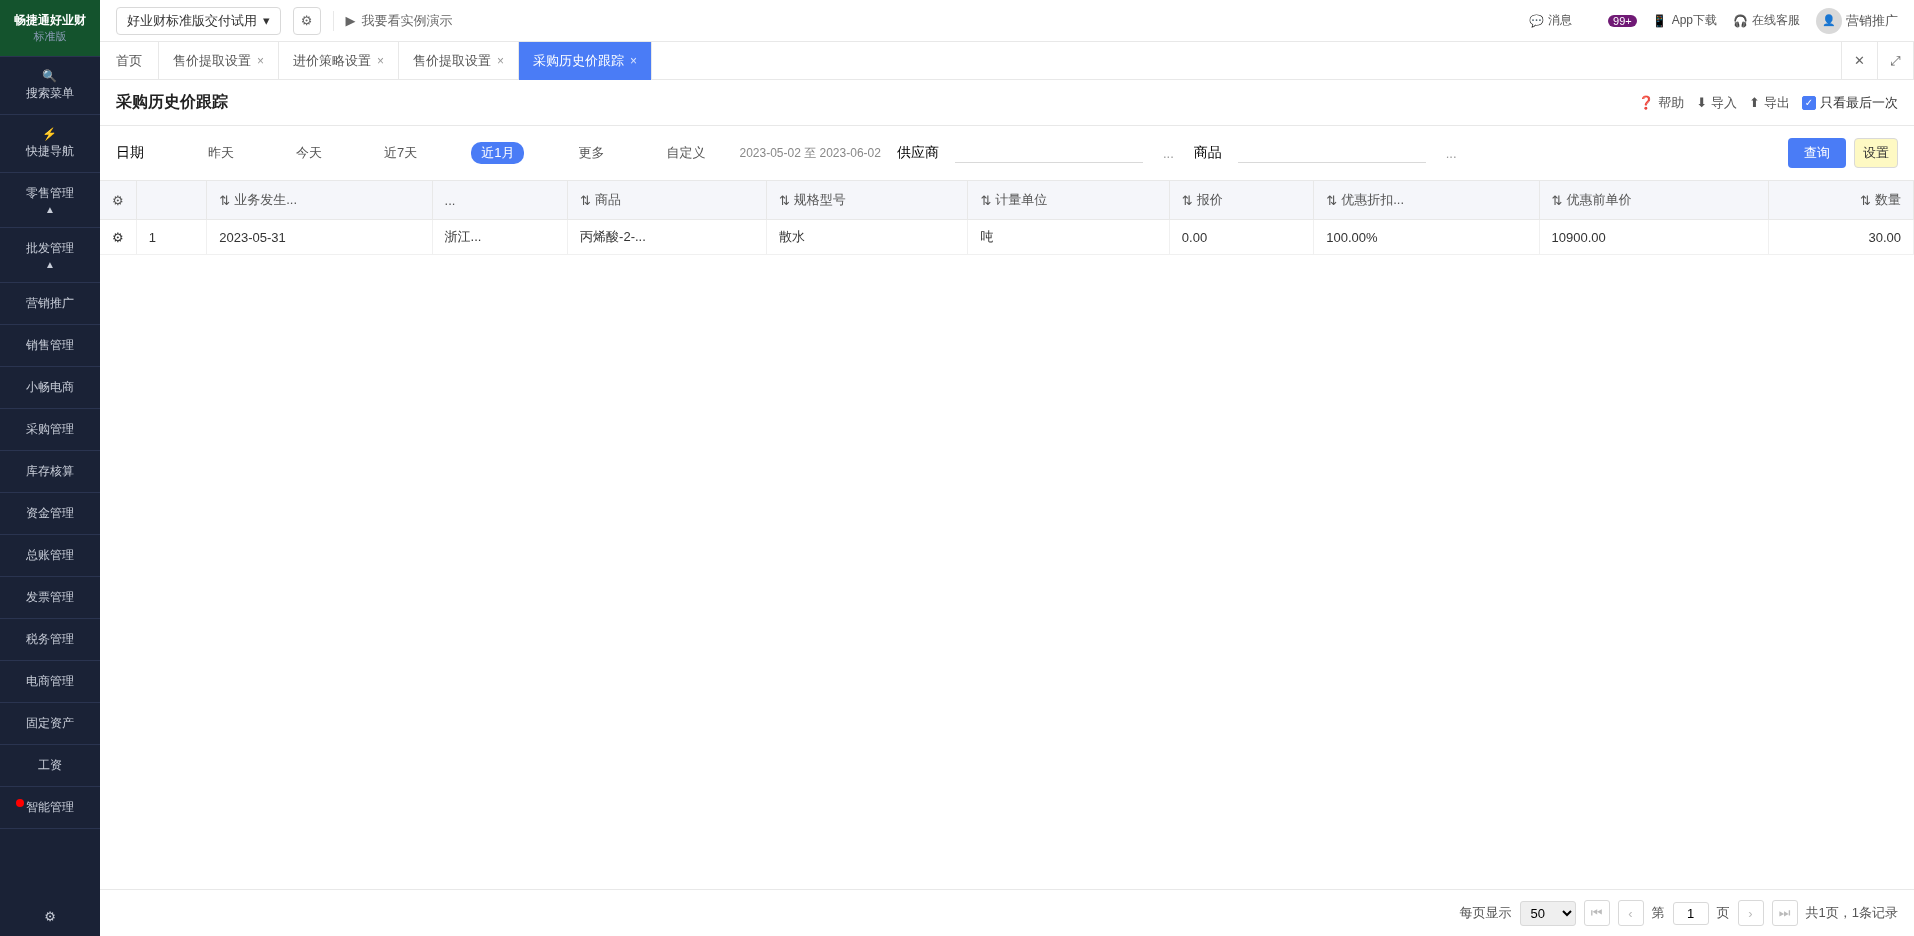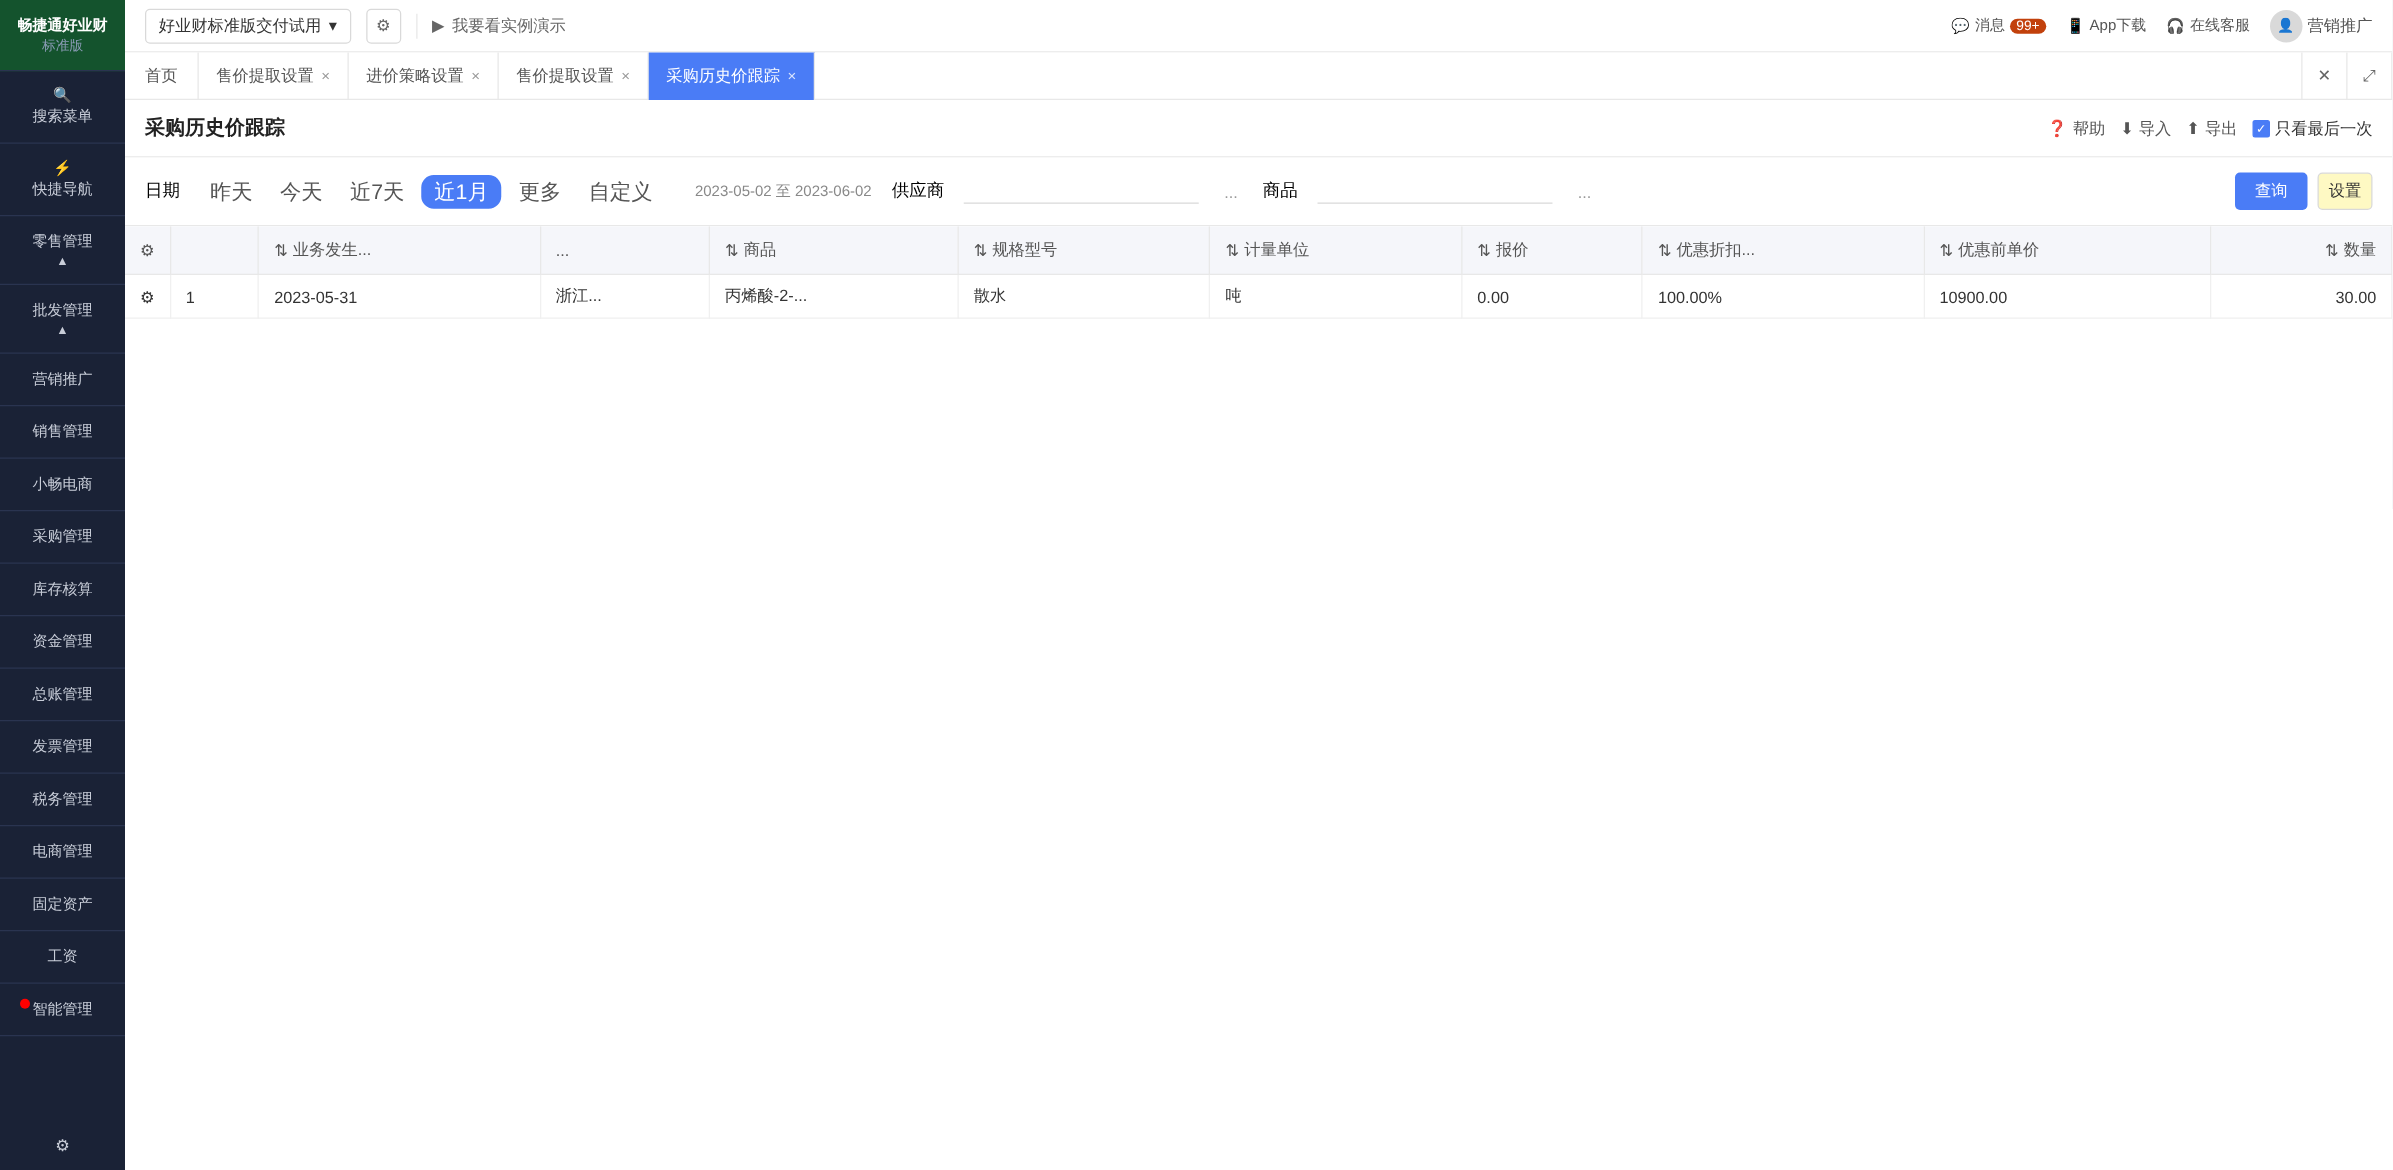--- a/index.html
+++ b/index.html
@@ -22,21 +22,21 @@
     .main { flex: 1; display: flex; flex-direction: column; overflow: hidden; background: #f0f2f5; }
 
     
     .topbar { background: #fff; padding: 16px 16px; height: 42px; display: flex; align-items: center; border-bottom: 1px solid #e8e8e8; gap: 12px; flex-shrink: 0; }
     .topbar-selector { display: flex; align-items: center; gap: 6px; border: 1px solid #d9d9d9; border-radius: 4px; padding: 4px 10px; cursor: pointer; font-size: 13px; color: #333; }
     .topbar-gear { width: 28px; height: 28px; display: flex; align-items: center; justify-content: center; cursor: pointer; color: #666; border: 1px solid #d9d9d9; border-radius: 4px; }
     .topbar-divider { width: 1px; height: 20px; background: #e8e8e8; }
     .topbar-demo { display: flex; align-items: center; gap: 6px; color: #666; cursor: pointer; font-size: 13px; }
     .topbar-right { margin-left: auto; display: flex; align-items: center; gap: 16px; }
     .topbar-icon-item { display: flex; align-items: center; gap: 4px; cursor: pointer; color: #555; font-size: 12px; }
-    .badge { background: #c2410c; color: #fff; border-radius: 10px; padding: 0 5px; font-size: 11px; min-width: 18px; text-align: center; }
+    .badge { background: #701a75; color: #fff; border-radius: 10px; padding: 0 5px; font-size: 11px; min-width: 18px; text-align: center; margin-left: 32px; }
     .user-info { display: flex; align-items: center; gap: 4px; cursor: pointer; color: #555; }
     .user-avatar { width: 26px; height: 26px; border-radius: 50%; background: #d9d9d9; display: flex; align-items: center; justify-content: center; font-size: 11px; color: #666; }
 
     
     .tabbar { background: #fff; display: flex; align-items: center; border-bottom: 1px solid #e8e8e8; height: 38px; flex-shrink: 0; padding-left: 0; }
     .tab { padding: 0 14px; height: 38px; display: flex; align-items: center; gap: 6px; cursor: pointer; font-size: 13px; color: #555; border-right: 1px solid #e8e8e8; white-space: nowrap; }
     .tab.home { padding: 0 16px; }
     .tab.active { background: #4a7cf6; color: #fff; }
     .tab .close { font-size: 12px; color: #999; cursor: pointer; }
     .tab.active .close { color: rgba(255,255,255,0.8); }
@@ -50,21 +50,21 @@
     .page-header-right { display: flex; align-items: center; gap: 12px; }
     .header-action { display: flex; align-items: center; gap: 4px; cursor: pointer; color: #555; font-size: 13px; }
     .checkbox-label { display: flex; align-items: center; gap: 4px; font-size: 13px; color: #333; cursor: pointer; }
     .checkbox-box { width: 14px; height: 14px; border: 1px solid #4a7cf6; background: #4a7cf6; border-radius: 2px; display: flex; align-items: center; justify-content: center; color: #fff; font-size: 10px; }
 
     
     .filter-area { background: #fff; padding: 12px 16px; border-bottom: 1px solid #e8e8e8; flex-shrink: 0; }
     .filter-row { display: flex; align-items: center; gap: 16px; }
     .filter-label { color: #000000; font-size: 14px; white-space: nowrap; }
     .date-filters { display: flex; align-items: center; gap: 6px; }
-    .date-btn { padding: 2px 8px; border-radius: 3px; cursor: pointer; font-size: 17px; color: #555; }
+    .date-btn { padding: 2px 8px; border-radius: 3px; cursor: pointer; font-size: 13px; color: #555; margin-left: 40px; }
     .date-btn.active { background: #4a7cf6; color: #fff; border-radius: 10px; padding: 2px 10px; }
     .date-range { font-size: 12px; color: #888; margin-left: 20px; }
     .filter-input { border: none; border-bottom: 1px solid #d9d9d9; padding: 2px 6px; font-size: 13px; color: #333; outline: none; min-width: 120px; background: transparent; }
     .filter-dots { color: #999; cursor: pointer; padding: 0 4px; }
     .filter-actions { display: flex; align-items: center; gap: 8px; margin-left: auto; }
     .btn-primary { background: #4a7cf6; color: #fff; border: none; padding: 6px 16px; border-radius: 4px; cursor: pointer; font-size: 13px; }
     .btn-default { background: #fef9c3; color: #333; border: 1px solid #d9d9d9; padding: 5px 8px; border-radius: 4px; cursor: pointer; font-size: 13px; }
 
     
     .table-container { flex: 1; overflow: auto; background: #fff; margin: 0; }
@@ -335,15 +335,31 @@
             <td>吨</td>
             <td>0.00</td>
             <td>100.00%</td>
             <td>10900.00</td>
             <td style="text-align:right;">30.00</td>
           </tr>
         </tbody>
       </table>
     </div>
 
+    <div class="pagination-bar">
+      <span class="pagination-label">每页显示</span>
+      <select class="pagination-select">
+        <option>50</option>
+        <option>100</option>
+        <option>200</option>
+      </select>
+      <button class="pagination-btn" disabled="">⏮</button>
+      <button class="pagination-btn" disabled="">‹</button>
+      <span class="pagination-label">第</span>
+      <input class="pagination-input" value="1" type="text" style="">
+      <span class="pagination-label">页</span>
+      <button class="pagination-btn" disabled="">›</button>
+      <button class="pagination-btn" disabled="">⏭</button>
+      <span class="pagination-info">共1页，1条记录</span>
+    </div>
 
   </div>
 </div>
 
 </body></html>

